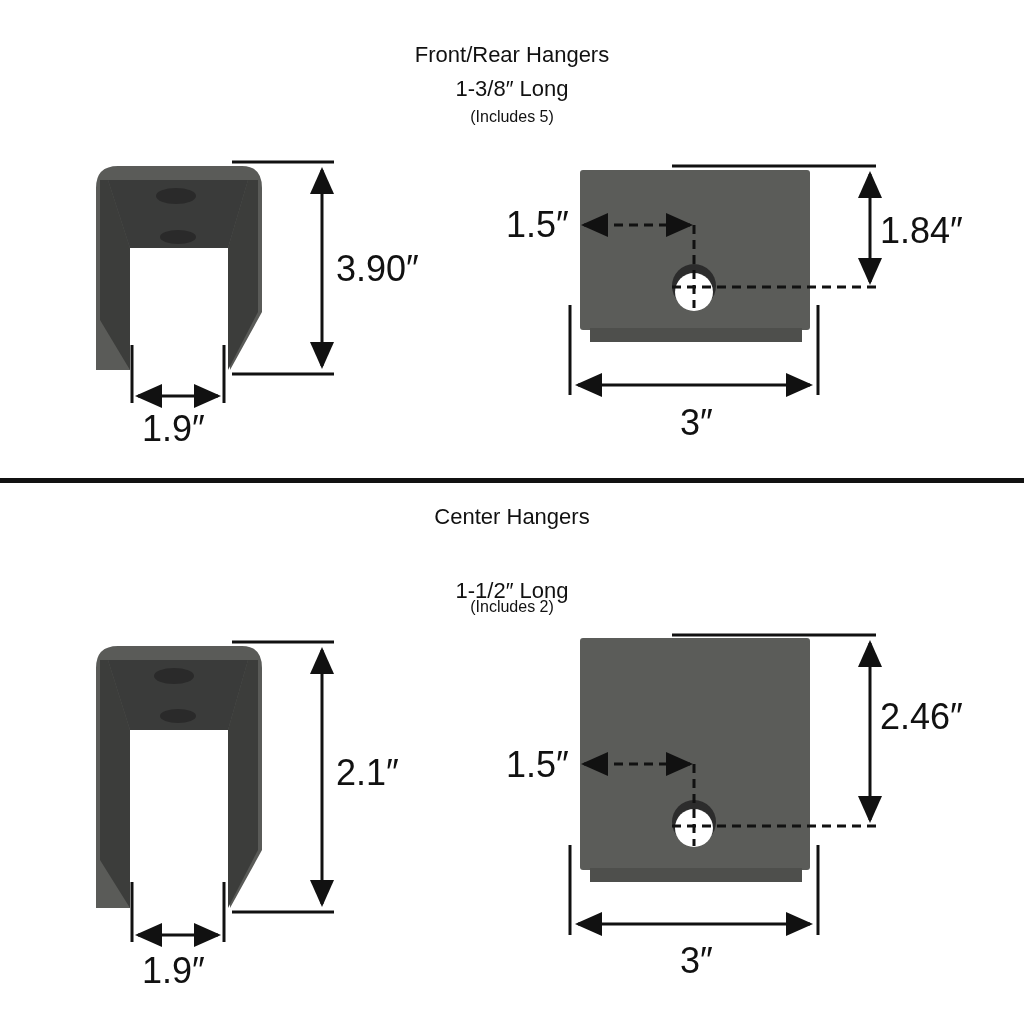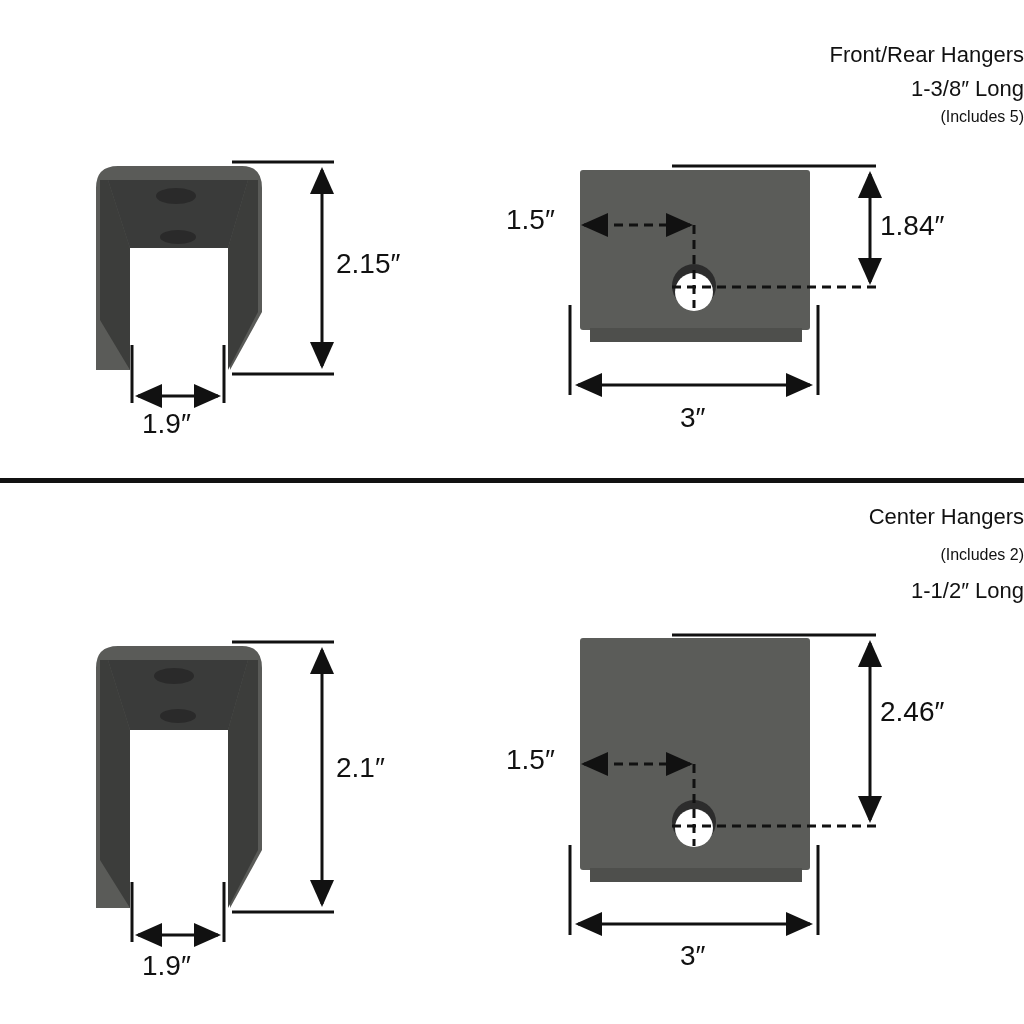--- a/index.html
+++ b/index.html
@@ -1,36 +1,36 @@
 <!DOCTYPE html>
 <html><head>
 <meta charset="utf-8">
 <style>
   html,body{margin:0;padding:0;background:#fff;}
   body{width:1024px;height:1024px;position:relative;overflow:hidden;font-family:"Liberation Sans","DejaVu Sans",sans-serif;color:#111;}
-  .title{position:absolute;left:0;width:1024px;text-align:right;}
+  .title{position:absolute;left:0;width:1024px;text-align:center;}
   .t1{font-size:22px;}
   .t2{font-size:22px;}
   .t3{font-size:16px;}
-  .dim{position:absolute;font-size:28px;color:#111;}
+  .dim{position:absolute;font-size:36px;color:#111;}
   .divider{position:absolute;left:0;top:478px;width:1024px;height:5px;background:#111;}
   svg{position:absolute;left:0;top:0;}
 </style>
 </head>
 <body>
 
 <div class="title t1" style="top:42px">Front/Rear Hangers</div>
 <div class="title t2" style="top:76px">1-3/8″ Long</div>
 <div class="title t3" style="top:108px">(Includes 5)</div>
 
 <div class="divider"></div>
 
 <div class="title t1" style="top:504px">Center Hangers</div>
 <div class="title t2" style="top:578px">1-1/2″ Long</div>
-<div class="title t3" style="top:546px">(Includes 2)</div>
+<div class="title t3" style="top:598px">(Includes 2)</div>
 
 <svg width="1024" height="1024">
   <defs>
     <marker id="ar" markerWidth="10" markerHeight="10" refX="8" refY="5" orient="auto-start-reverse">
       <path d="M0,1 L9,5 L0,9 Z" fill="#111"></path>
     </marker>
   </defs>
 
   <g>
     <path d="M96,370 L96,188 Q96,166 118,166 L242,166 Q262,166 262,188 L262,312 L230,370 L230,248 L130,248 L130,370 Z" fill="#5a5b58"></path>
@@ -86,21 +86,21 @@
   <line x1="672" y1="635" x2="876" y2="635" stroke="#111" stroke-width="3"></line>
   <line x1="870" y1="643" x2="870" y2="820" stroke="#111" stroke-width="3" marker-start="url(#ar)" marker-end="url(#ar)"></line>
   <line x1="672" y1="826" x2="876" y2="826" stroke="#111" stroke-width="3" stroke-dasharray="9,6"></line>
   <line x1="584" y1="764" x2="690" y2="764" stroke="#111" stroke-width="3" stroke-dasharray="9,6" marker-start="url(#ar)" marker-end="url(#ar)"></line>
   <line x1="694" y1="764" x2="694" y2="846" stroke="#111" stroke-width="3" stroke-dasharray="9,6"></line>
   <line x1="570" y1="845" x2="570" y2="935" stroke="#111" stroke-width="3"></line>
   <line x1="818" y1="845" x2="818" y2="935" stroke="#111" stroke-width="3"></line>
   <line x1="578" y1="924" x2="810" y2="924" stroke="#111" stroke-width="3" marker-start="url(#ar)" marker-end="url(#ar)"></line>
 </svg>
 
-<div class="dim" style="left:336px;top:248px">2.15″</div>
+<div class="dim" style="left:336px;top:248px">3.90″</div>
 <div class="dim" style="left:142px;top:408px">1.9″</div>
 <div class="dim" style="left:506px;top:204px">1.5″</div>
 <div class="dim" style="left:880px;top:210px">1.84″</div>
 <div class="dim" style="left:680px;top:402px">3″</div>
 
 <div class="dim" style="left:336px;top:752px">2.1″</div>
 <div class="dim" style="left:142px;top:950px">1.9″</div>
 <div class="dim" style="left:506px;top:744px">1.5″</div>
 <div class="dim" style="left:880px;top:696px">2.46″</div>
 <div class="dim" style="left:680px;top:940px">3″</div>

